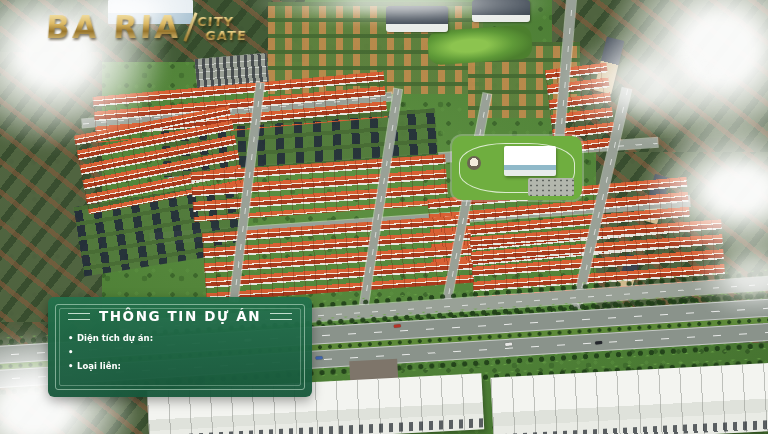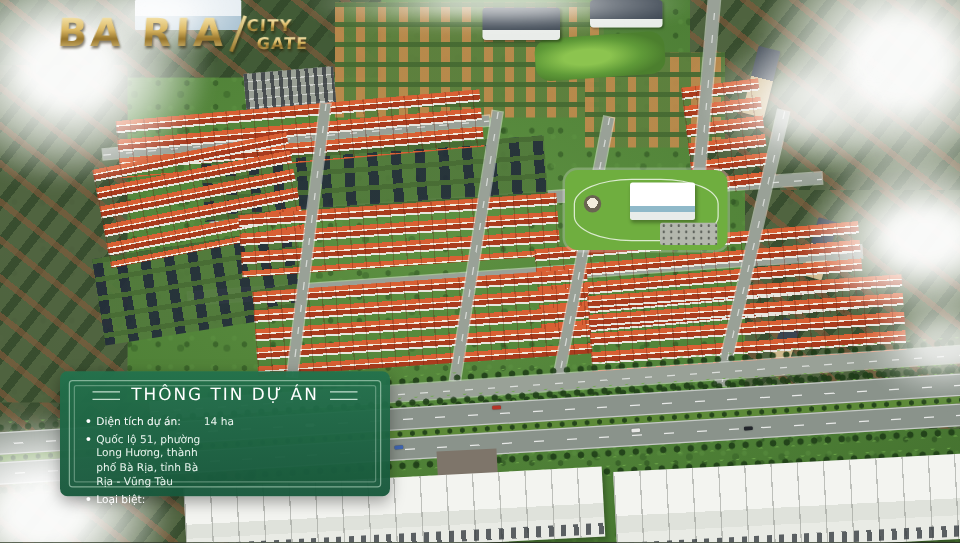--- a/index.html
+++ b/index.html
@@ -96,26 +96,26 @@
   .logo-side{display:flex;flex-direction:column;margin-top:3px;}
   .logo-side span{font-weight:800;font-size:13px;line-height:1;letter-spacing:1px;}
   .logo-gate{margin-left:9px;margin-top:1px;}
   
   .panel{left:48px;top:297px;width:264px;height:100px;border-radius:6px;
     background:linear-gradient(180deg, rgba(35,113,76,.96), rgba(23,87,59,.96));
     box-shadow:0 4px 12px rgba(0,0,0,.35);}
   .pborder1{position:absolute;inset:7px;border:1px solid rgba(205,235,215,.55);border-radius:3px;}
   .pborder2{position:absolute;inset:11px;border:1px solid rgba(205,235,215,.35);border-radius:2px;}
   .ptitle-row{position:relative;display:flex;align-items:center;justify-content:center;gap:9px;margin-top:11px;}
-  .ptitle{margin:0;font-size:13.5px;font-weight:400;color:#ffffff;letter-spacing:1.6px;white-space:nowrap;}
+  .ptitle{margin:0;font-size:13.5px;font-weight:700;color:#ffffff;letter-spacing:1.6px;white-space:nowrap;}
   .tline{width:22px;height:5px;border-top:1px solid rgba(222,242,230,.85);border-bottom:1px solid rgba(222,242,230,.85);}
   .prows{position:relative;margin:9px 16px 0 20px;display:flex;flex-direction:column;gap:3px;}
   .prow{display:grid;grid-template-columns:9px 86px 1fr;font-size:8.5px;line-height:1.32;color:#fff;}
   .pbullet{font-weight:700;}
-  .plabel{font-weight:400;}
+  .plabel{font-weight:700;}
   .pvalue{color:#e9f4ee;font-weight:400;}
 </style>
 </head>
 <body>
 
 <div class="scene">
 
   <div class="abs speck"></div>
 
   <div class="abs zold zone-top"></div>
@@ -208,26 +208,24 @@
     <div class="pborder2"></div>
     <div class="ptitle-row">
       <span class="tline"></span>
       <h1 class="ptitle">THÔNG TIN DỰ ÁN</h1>
       <span class="tline"></span>
     </div>
     <div class="prows">
       <div class="prow">
         <span class="pbullet">•</span>
         <span class="plabel">Diện tích dự án:</span>
-        <span class="pvalue">14 ha</span>
       </div>
       <div class="prow">
         <span class="pbullet">•</span>
-        <span class="pvalue">Quốc lộ 51, phường Long Hương, thành phố Bà Rịa, tỉnh Bà Rịa - Vũng Tàu</span>
       </div>
       <div class="prow">
         <span class="pbullet">•</span>
-        <span class="plabel">Loại biệt:</span>
+        <span class="plabel">Loại liên:</span>
       </div>
     </div>
   </div>
 
 </div>
 
 </body></html>

